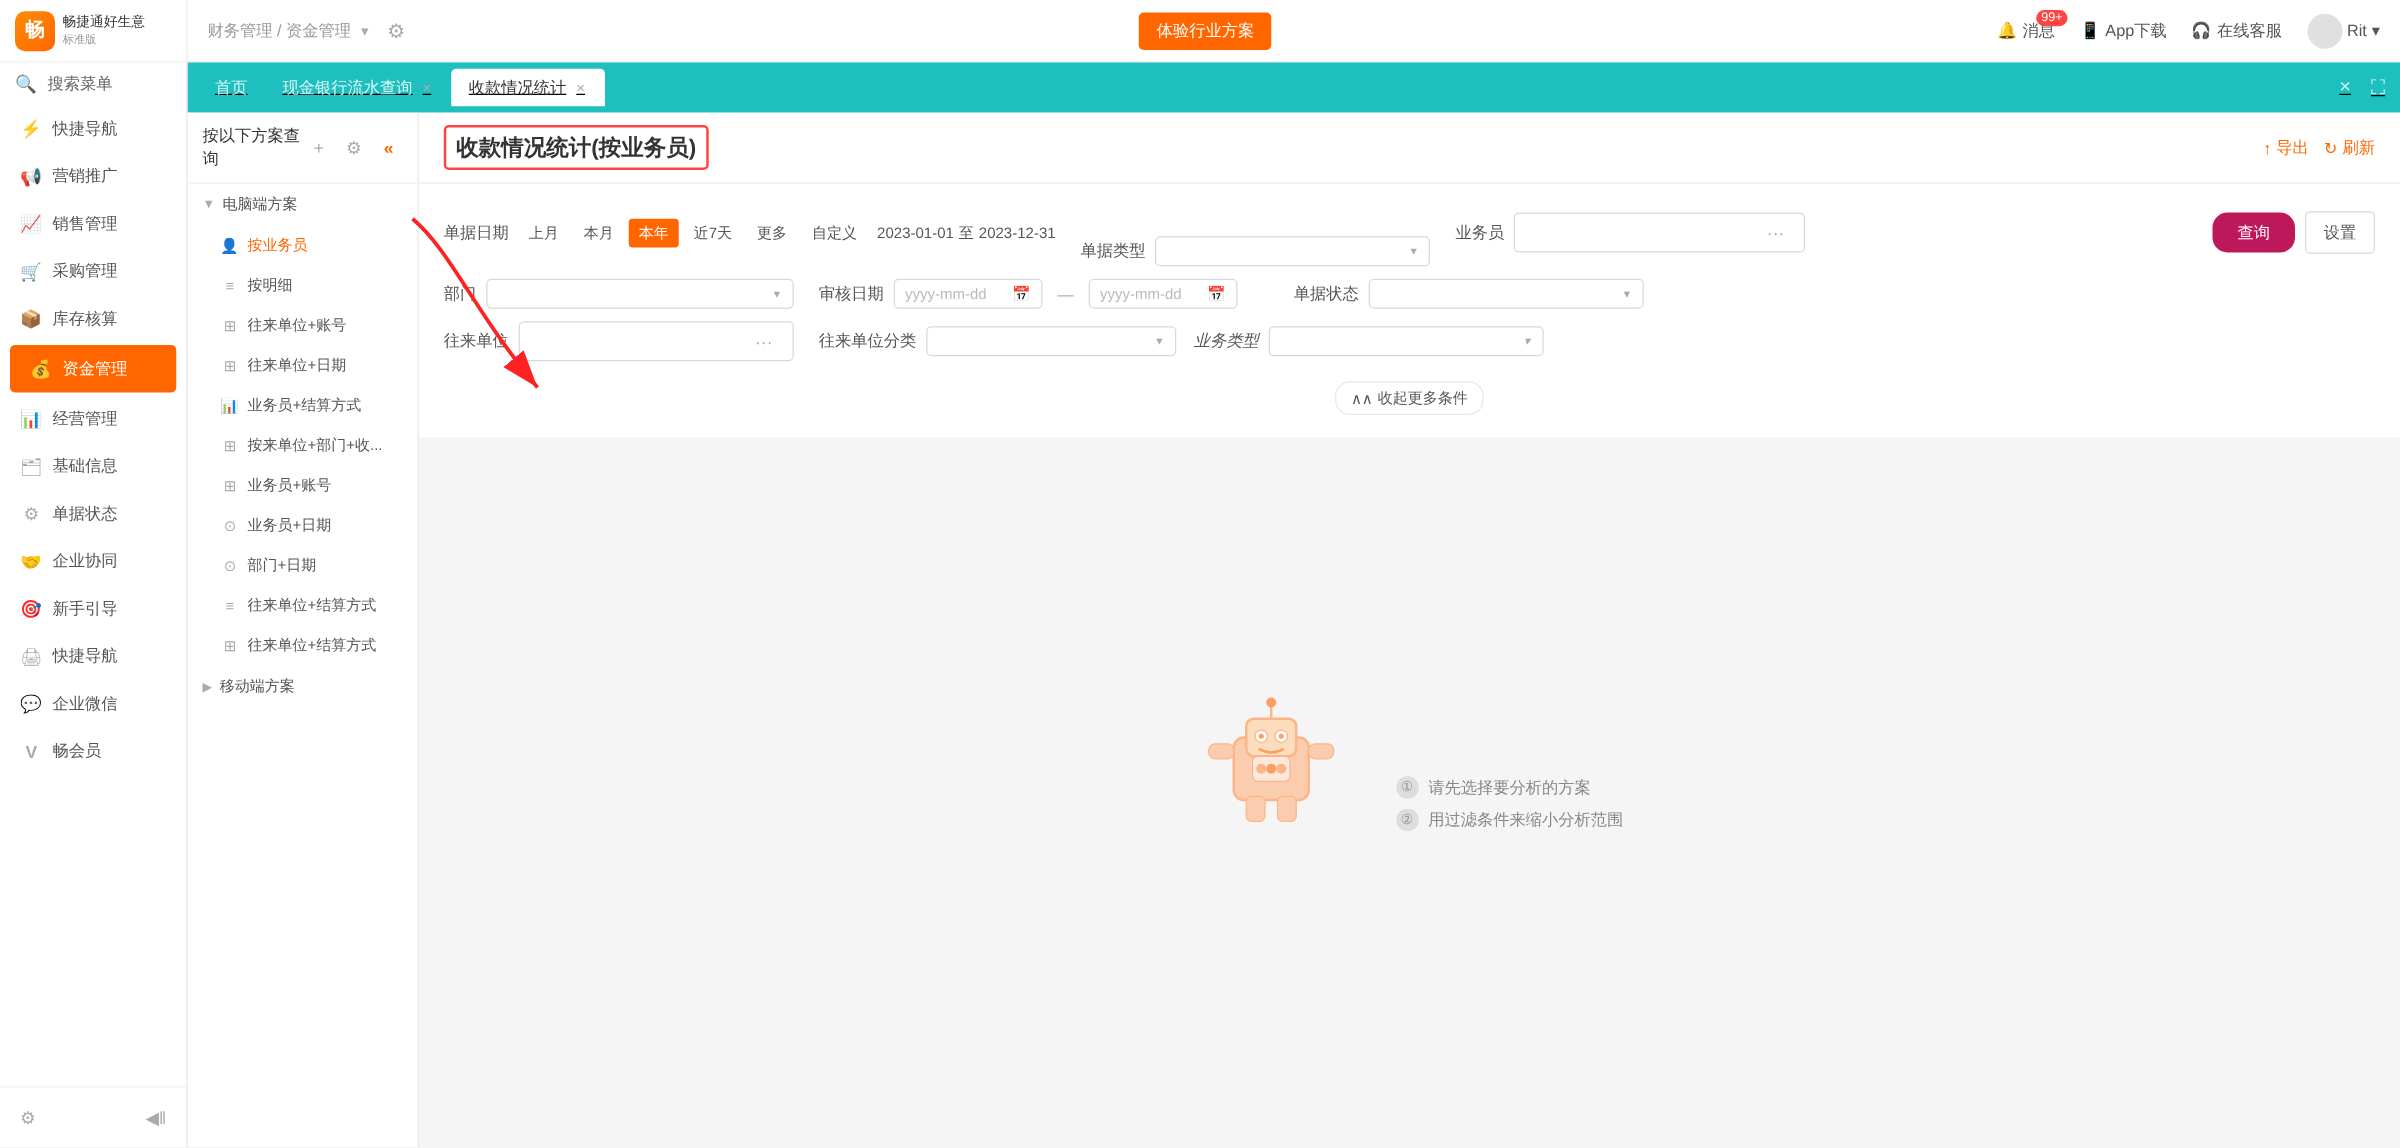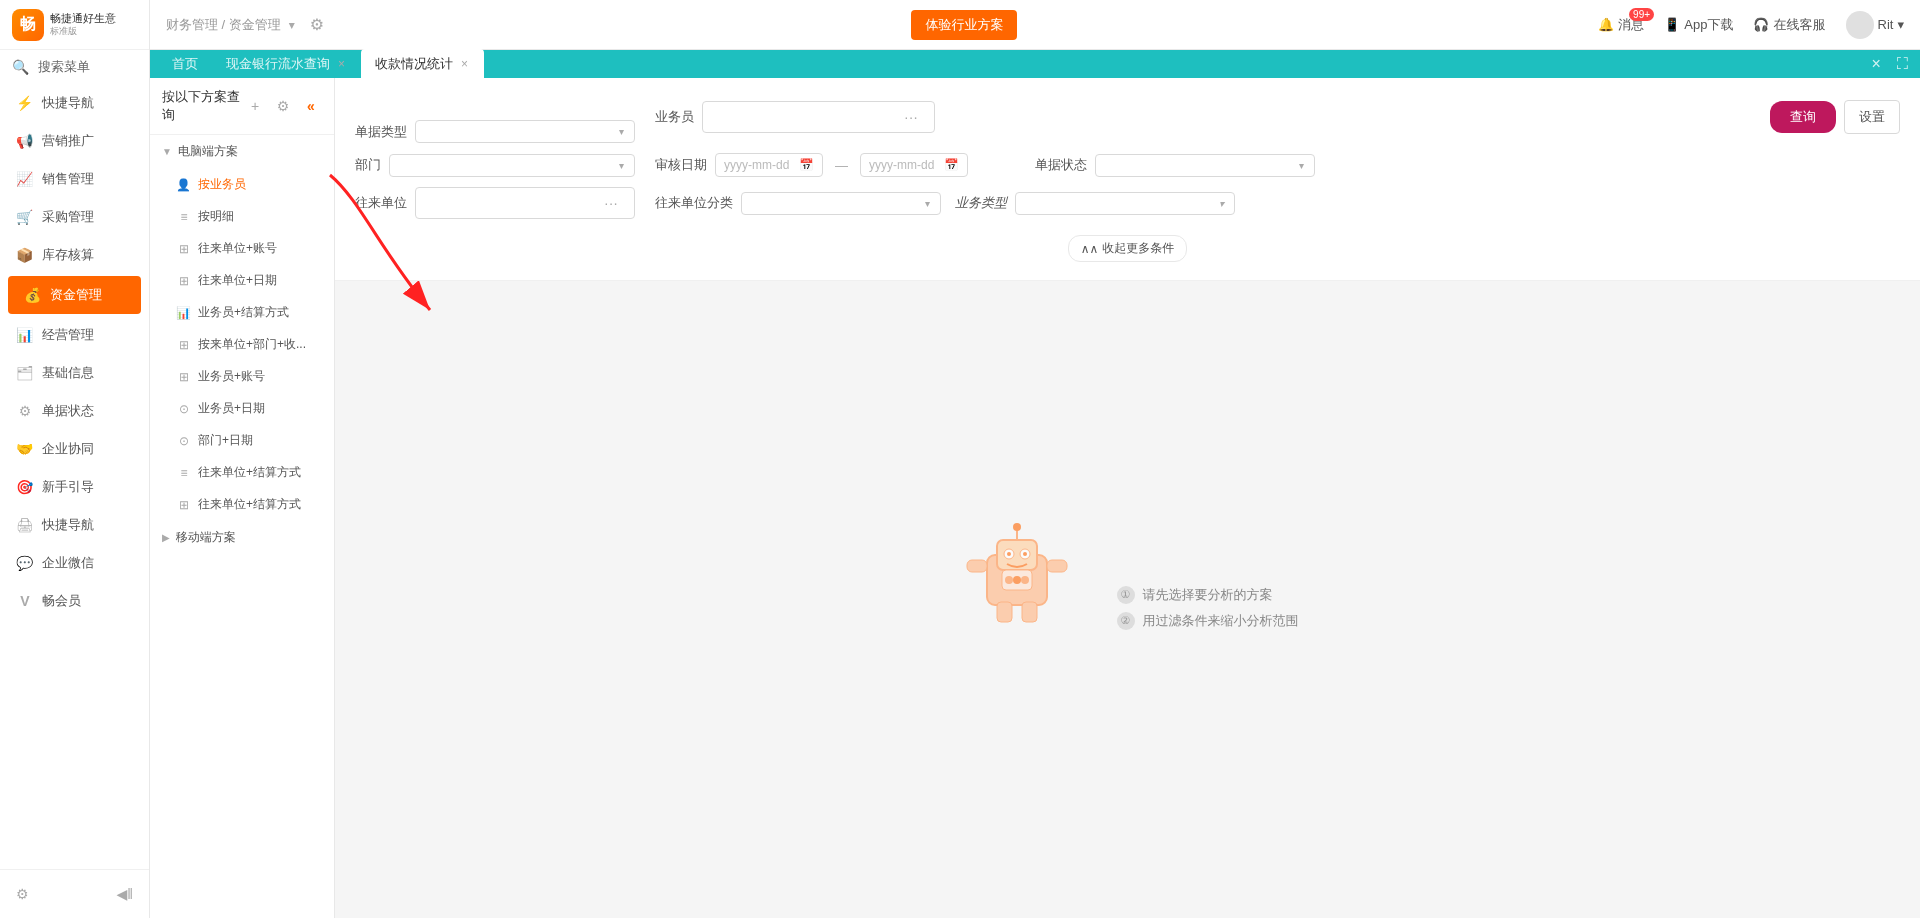--- a/index.html
+++ b/index.html
@@ -31,21 +31,21 @@
     .topbar-trial-btn { background: #ff6600; color: white; border: none; padding: 6px 14px; border-radius: 4px; cursor: pointer; font-size: 13px; }
     .topbar-right { display: flex; align-items: center; gap: 20px; color: #555; font-size: 13px; }
     .topbar-msg { display: flex; align-items: center; gap: 4px; cursor: pointer; position: relative; }
     .badge { background: #ff4444; color: white; font-size: 10px; padding: 1px 4px; border-radius: 8px; position: absolute; top: -8px; right: -10px; }
     .topbar-app { display: flex; align-items: center; gap: 4px; cursor: pointer; }
     .topbar-service { display: flex; align-items: center; gap: 4px; cursor: pointer; }
     .topbar-user { display: flex; align-items: center; gap: 4px; cursor: pointer; }
     .user-avatar { width: 28px; height: 28px; background: #e0e0e0; border-radius: 50%; }
 
     
-    .tabs { height: 28px; background: #1ebfbf; display: flex; align-items: center; padding: 0 8px; flex-shrink: 0; }
+    .tabs { height: 40px; background: #1ebfbf; display: flex; align-items: center; padding: 0 8px; flex-shrink: 0; text-decoration: underline; }
     .tab { display: flex; align-items: center; gap: 6px; padding: 6px 14px; color: rgba(255,255,255,0.85); cursor: pointer; border-radius: 4px 4px 0 0; font-size: 13px; position: relative; }
     .tab.active { background: #fff; color: #333; }
     .tab-close { font-size: 12px; color: #aaa; cursor: pointer; padding: 2px; border-radius: 2px; }
     .tabs-actions { margin-left: auto; display: flex; align-items: center; gap: 8px; }
     .tabs-action-btn { color: rgba(255,255,255,0.8); cursor: pointer; font-size: 16px; padding: 4px; }
 
     
     .content { flex: 1; display: flex; overflow: hidden; }
 
     
@@ -79,21 +79,21 @@
     .date-selector { display: flex; align-items: center; gap: 4px; }
     .date-btn { padding: 3px 8px; font-size: 12px; color: #555; cursor: pointer; border-radius: 3px; }
     .date-btn.active { background: #ff6600; color: white; border-radius: 3px; }
     .date-range { display: flex; align-items: center; gap: 4px; font-size: 12px; color: #555; }
     .select-field { display: flex; align-items: center; border: 1px solid #d9d9d9; border-radius: 4px; padding: 5px 10px; min-width: 200px; cursor: pointer; background: #fff; }
     .select-field-label { flex: 1; color: #bbb; font-size: 12px; }
     .select-arrow { color: #aaa; font-size: 10px; }
     .search-actions { display: flex; gap: 8px; margin-left: auto; align-items: center; }
     .query-btn { background: #be185d; color: white; border: none; padding: 7px 20px; border-radius: 12px; cursor: pointer; font-size: 13px; }
     .settings-btn { border: 1px solid #d9d9d9; background: #fff; color: #555; padding: 7px 14px; border-radius: 4px; cursor: pointer; font-size: 13px; }
-    .date-input { border: 1px solid #d9d9d9; border-radius: 4px; padding: 4px 8px; font-size: 12px; color: #bbb; width: 108px; display: flex; align-items: center; justify-content: space-between; }
+    .date-input { border: 1px solid #d9d9d9; border-radius: 4px; padding: 4px 8px; font-size: 12px; color: #bbb; width: 119px; display: flex; align-items: center; justify-content: space-between; }
     .date-dash { color: #aaa; margin: 0 4px; }
     .more-btn { color: #aaa; cursor: pointer; font-size: 14px; padding: 2px 6px; }
     .collapse-row { display: flex; justify-content: center; padding: 6px 0; }
     .collapse-btn-inner { display: flex; align-items: center; gap: 4px; color: #555; font-size: 12px; cursor: pointer; padding: 4px 12px; border: 1px solid #e8e8e8; border-radius: 12px; background: #fff; }
 
     
     .empty-state { flex: 1; display: flex; align-items: center; justify-content: center; flex-direction: column; gap: 12px; padding-bottom: 60px; }
     .empty-tips { display: flex; flex-direction: column; gap: 8px; }
     .empty-tip { display: flex; align-items: center; gap: 8px; color: #888; font-size: 13px; }
     .tip-num { width: 18px; height: 18px; background: #ddd; border-radius: 50%; display: flex; align-items: center; justify-content: center; font-size: 11px; color: #999; }
@@ -294,24 +294,53 @@
       </div>
 
       <div class="filter-section-header">
         <span class="filter-section-toggle">▶</span>
         <span>移动端方案</span>
       </div>
     </div>
 
     <div class="right-content">
 
+      <div class="page-header">
+        <div class="page-title highlight-box">收款情况统计(按业务员)</div>
+        <div class="page-header-actions">
+          <div class="action-btn">
+            <span>↑</span>
+            <span>导出</span>
+          </div>
+          <div class="action-btn">
+            <span>↻</span>
+            <span>刷新</span>
+          </div>
+        </div>
+      </div>
 
       <div class="search-bar">
 
         <div class="search-row">
+          <div class="search-field">
+            <span class="search-label">单据日期</span>
+            <div class="date-selector">
+              <span class="date-btn">上月</span>
+              <span class="date-btn">本月</span>
+              <span class="date-btn active">本年</span>
+              <span class="date-btn">近7天</span>
+              <span class="date-btn">更多</span>
+              <span class="date-btn">自定义</span>
+            </div>
+            <div class="date-range">
+              <span>2023-01-01</span>
+              <span> 至 </span>
+              <span>2023-12-31</span>
+            </div>
+          </div>
 
           <div class="search-field" style="flex:1;max-width:280px;margin-top:30px;">
             <span class="search-label">单据类型</span>
             <div class="select-field" style="flex:1;">
               <span class="select-field-label"></span>
               <span class="select-arrow">▾</span>
             </div>
           </div>
 
           <div class="search-field" style="flex:1;max-width:280px;">

